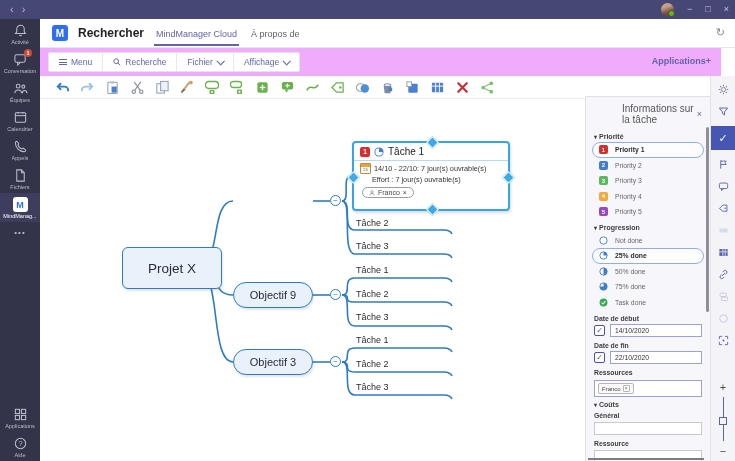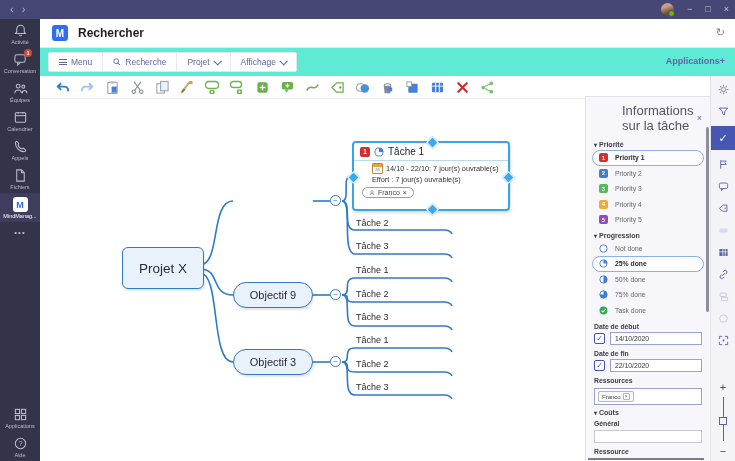--- a/index.html
+++ b/index.html
@@ -35,66 +35,66 @@
     display:flex;align-items:center;padding-left:12px;gap:10px;box-sizing:border-box;}
   .logo-sq{width:16px;height:16px;border-radius:3px;background:#2d6ff0;color:#fff;font-weight:bold;font-size:10px;
     display:flex;align-items:center;justify-content:center;}
   .app-title{font-size:12px;font-weight:bold;color:#201f23;}
   .hdr-tab{font-size:9px;color:#5f5e66;padding:9px 2px 7px;position:relative;}
   .hdr-tab.active{color:#6264a7;}
   .hdr-tab.active::after{content:"";position:absolute;left:0;right:0;bottom:0;height:2px;background:#6264a7;}
   .refresh{position:absolute;right:10px;top:7px;color:#84838d;font-size:11px;}
 
   
-  .menu-bar{position:absolute;left:0;top:29px;right:0;height:28px;background:#5eead4;border-bottom:1px solid #ececf2;}
+  .menu-bar{position:absolute;left:0;top:29px;right:14px;height:28px;background:#f0abfc;border-bottom:1px solid #ececf2;}
   .menu-group{position:absolute;left:8px;top:4px;display:flex;background:#fff;border:1px solid #e4e4ee;border-radius:2px;}
   .menu-btn{display:flex;align-items:center;gap:4px;padding:4px 10px;font-size:8.5px;color:#6264a7;border-right:1px solid #e9e9f1;}
   .menu-btn:last-child{border-right:none;}
   .hamb{display:inline-block;width:8px;}
   .hamb i{display:block;height:1px;background:#6264a7;margin:1.5px 0;}
   .chev{width:5px;height:5px;border-right:1.2px solid #6264a7;border-bottom:1.2px solid #6264a7;transform:rotate(45deg) translateY(-1px);}
   .brand-plus{position:absolute;right:10px;top:8px;font-size:9px;color:#6264a7;font-weight:bold;}
 
   
   .icon-toolbar{position:absolute;left:0;top:57px;right:25px;height:23px;background:#fff;border-bottom:1px solid #eeeef3;
     display:flex;align-items:center;gap:9px;padding-left:14px;box-sizing:border-box;}
   .tbi{width:16px;height:16px;display:flex;align-items:center;justify-content:center;}
 
   
   .canvas{position:absolute;left:0;top:80px;right:150px;bottom:0;background:#fff;}
   .canvas svg.wires{position:absolute;left:0;top:0;}
   .mm-node{position:absolute;box-sizing:border-box;display:flex;align-items:center;justify-content:center;
     background:#e9f1fa;border:1.5px solid #2e7bc4;color:#2b2b33;}
-  .node-root{left:82px;top:148px;width:82px;height:42px;border-radius:6px;font-size:13.5px;box-shadow:1px 2px 2px rgba(60,90,130,.15);}
+  .node-root{left:82px;top:148px;width:100px;height:42px;border-radius:6px;font-size:13.5px;box-shadow:1px 2px 2px rgba(60,90,130,.15);}
   .node-obj{left:193px;width:80px;height:26px;border-radius:13px;font-size:11px;box-shadow:1px 2px 2px rgba(60,90,130,.15);}
   .task-label{position:absolute;left:316px;font-size:9px;color:#2b2b33;}
   .collapse{position:absolute;width:11px;height:11px;border-radius:50%;background:#fff;border:1px solid #2e7bc4;
     color:#2e7bc4;font-size:8px;line-height:9px;text-align:center;box-sizing:border-box;}
   
   .popup{position:absolute;left:312px;top:42px;width:158px;height:70px;background:#fff;border:2px solid #38a3e8;
     border-radius:4px;box-sizing:border-box;box-shadow:1px 2px 3px rgba(60,90,130,.2);}
   .popup-head{display:flex;align-items:center;gap:4px;padding:3px 6px;border-bottom:1px solid #bcd8ef;}
   .popup-title{font-size:10px;color:#222;}
   .pri-sq{width:10px;height:10px;border-radius:2px;background:#d2302f;color:#fff;font-size:6.5px;font-weight:bold;
     display:flex;align-items:center;justify-content:center;}
   .popup-body{padding:2px 6px;font-size:7.3px;color:#333;}
-  .date-row{display:flex;align-items:center;gap:3px;margin-left:12px;}
+  .date-row{display:flex;align-items:center;gap:3px;}
   .cal-ic{width:9px;height:9px;border:0.5px solid #c08a3e;border-radius:1px;background:#fff;font-size:4px;color:#555;
     text-align:center;line-height:11px;position:relative;overflow:hidden;}
   .cal-ic::before{content:"";position:absolute;left:0;top:0;right:0;height:3px;background:#e8a33d;}
   .effort-row{margin-left:12px;margin-top:1px;}
   .res-pill{display:inline-flex;align-items:center;gap:3px;border:1px solid #9b9ba6;border-radius:8px;
     padding:1px 6px;font-size:7px;color:#444;margin:3px 0 0 2px;background:#fff;}
   .diamond{position:absolute;width:7px;height:7px;background:#3fa9e8;border:1px solid #fff;transform:rotate(45deg);box-shadow:0 0 1px #3fa9e8;}
 
   
   .panel{position:absolute;right:25px;top:77px;width:125px;bottom:0;background:#f7f7fb;border-left:1px solid #e0e0e8;
     border-top:1px solid #e0e0e8;box-sizing:border-box;overflow:hidden;}
   .panel-head{display:flex;align-items:center;justify-content:space-between;padding:6px 8px 4px;}
-  .panel-title{font-size:13px;color:#55545c;padding-left:28px;}
+  .panel-title{font-size:10px;color:#55545c;padding-left:28px;}
   .panel-close{font-size:9px;color:#6264a7;line-height:7px;}
   .sec-head{font-size:7px;font-weight:bold;color:#3c3b41;padding:4px 8px 2px;}
   .sec-head .tri{font-size:6px;color:#3c3b41;margin-right:2px;}
   .trow{display:flex;align-items:center;gap:7px;height:13.5px;margin:0 6px;padding-left:6px;border:1px solid transparent;border-radius:8px;}
   .trow .tlabel{font-size:6.8px;color:#66656d;}
   .trow.selected{border-color:#8fb0e4;background:#fdfdff;}
   .trow.selected .tlabel{color:#2b2b33;font-weight:bold;}
   .pnum{width:9px;height:9px;border-radius:2px;color:#fff;font-size:6px;font-weight:bold;display:flex;align-items:center;justify-content:center;}
   .field-label{font-size:6.8px;font-weight:bold;color:#3c3b41;padding:5px 8px 2px;}
   .field-row{display:flex;align-items:center;gap:5px;margin:0 8px;}
@@ -212,20 +212,22 @@
         <span class="lbl">Aide</span>
       </div>
     </div>
   </div>
 
   <div class="main">
 
     <div class="app-header">
       <span class="logo-sq">M</span>
       <span class="app-title">Rechercher</span>
+      <span class="hdr-tab active">MindManager Cloud</span>
+      <span class="hdr-tab">À propos de</span>
       <span class="refresh">↻</span>
     </div>
 
     <div class="menu-bar">
       <div class="menu-group">
         <div class="menu-btn">
           <span class="hamb">
               <i></i>
               <i></i>
               <i></i>
@@ -233,21 +235,21 @@
           <span>Menu</span>
         </div>
         <div class="menu-btn">
           <svg width="8" height="8" viewBox="0 0 10 10">
               <circle cx="4" cy="4" r="3" fill="none" stroke="#6264a7" stroke-width="1.2"></circle>
               <line x1="6.2" y1="6.2" x2="9" y2="9" stroke="#6264a7" stroke-width="1.2"></line>
             </svg>
           <span>Recherche</span>
         </div>
         <div class="menu-btn">
-          <span>Projet</span>
+          <span>Fichier</span>
           <span class="chev"></span>
         </div>
         <div class="menu-btn">
           <span>Affichage</span>
           <span class="chev"></span>
         </div>
       </div>
       <span class="brand-plus">Applications+</span>
     </div>
 

